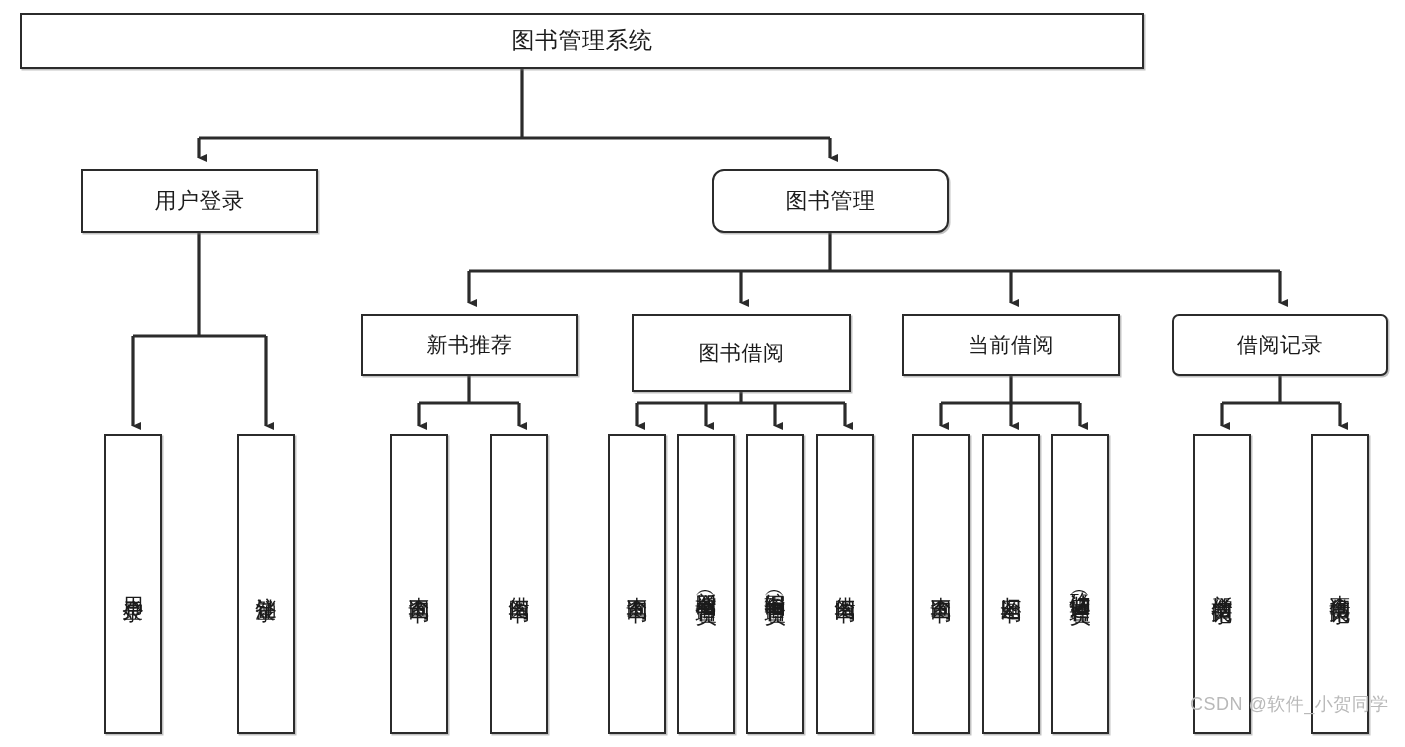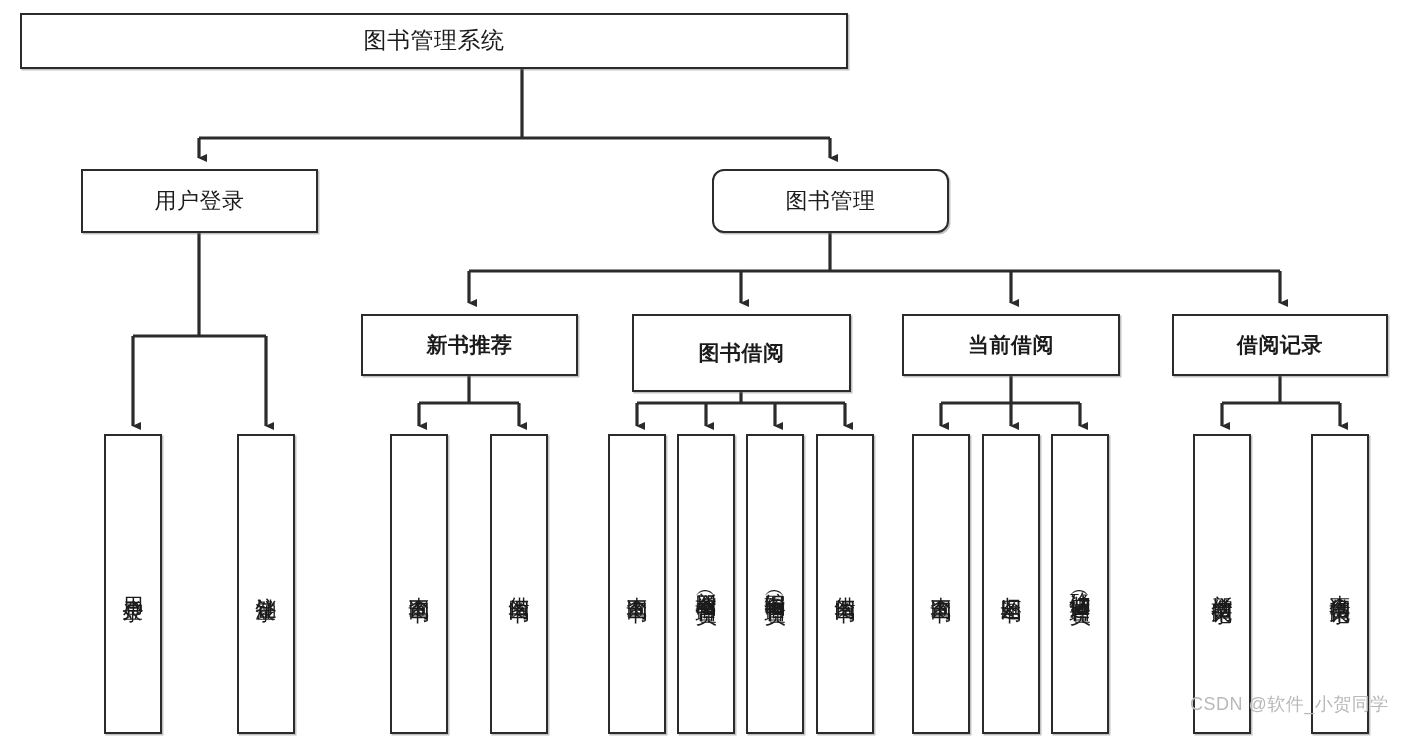--- a/index.html
+++ b/index.html
@@ -40,21 +40,21 @@
   .node-label {
     color: #1b1b1b;
     font-size: 22px;
     line-height: 1.12;
     letter-spacing: 0.5px;
     white-space: nowrap;
     text-align: center;
   }
   .node.root .node-label { font-size: 23px; }
   .node.branch .node-label { font-size: 22px; }
-  .node.mid .node-label { font-size: 21px; font-weight: bold; }
+  .node.mid .node-label { font-size: 21px; }
   .node.leaf {
     align-items: center;
     justify-content: center;
   }
   .node.leaf .node-label {
     writing-mode: vertical-rl;
     text-orientation: upright;
     font-size: 21px;
     line-height: 1.34;
     letter-spacing: 2px;
@@ -121,21 +121,21 @@
       <path d="M1011,403 L1011,426" marker-end="url(#arrowhead)"></path>
       <path d="M1080,403 L1080,426" marker-end="url(#arrowhead)"></path>
 
       <path d="M1280,376 L1280,403"></path>
       <path d="M1222,403 L1340,403"></path>
       <path d="M1222,403 L1222,426" marker-end="url(#arrowhead)"></path>
       <path d="M1340,403 L1340,426" marker-end="url(#arrowhead)"></path>
     </g>
   </svg>
 
-  <div class="node root" style="left:20px; top:13px; width:828px; height:56px;">
+  <div class="node root" style="left:20px; top:13px; width:1124px; height:56px;">
     <span class="node-label">图书管理系统</span>
   </div>
 
   <div class="node branch" style="left:81px; top:169px; width:237px; height:64px;">
     <span class="node-label">用户登录</span>
   </div>
 
   <div class="node branch" style="left:712px; top:169px; width:237px; height:64px;border-radius:12px;">
     <span class="node-label">图书管理</span>
   </div>
@@ -145,21 +145,21 @@
   </div>
 
   <div class="node mid" style="left:632px; top:314px; width:219px; height:78px;">
     <span class="node-label">图书借阅</span>
   </div>
 
   <div class="node mid" style="left:902px; top:314px; width:218px; height:62px;align-items:center;">
     <span class="node-label">当前借阅</span>
   </div>
 
-  <div class="node mid" style="left:1172px; top:314px; width:216px; height:62px;">
+  <div class="node mid" style="left:1172px; top:314px; width:216px; height:62px;border-radius:7px;">
     <span class="node-label">借阅记录</span>
   </div>
 
   <div class="node leaf" style="left:104px; top:434px; width:58px; height:300px;">
     <span class="node-label">用户登录</span>
   </div>
 
   <div class="node leaf" style="left:237px; top:434px; width:58px; height:300px;">
     <span class="node-label">注销登录</span>
   </div>

